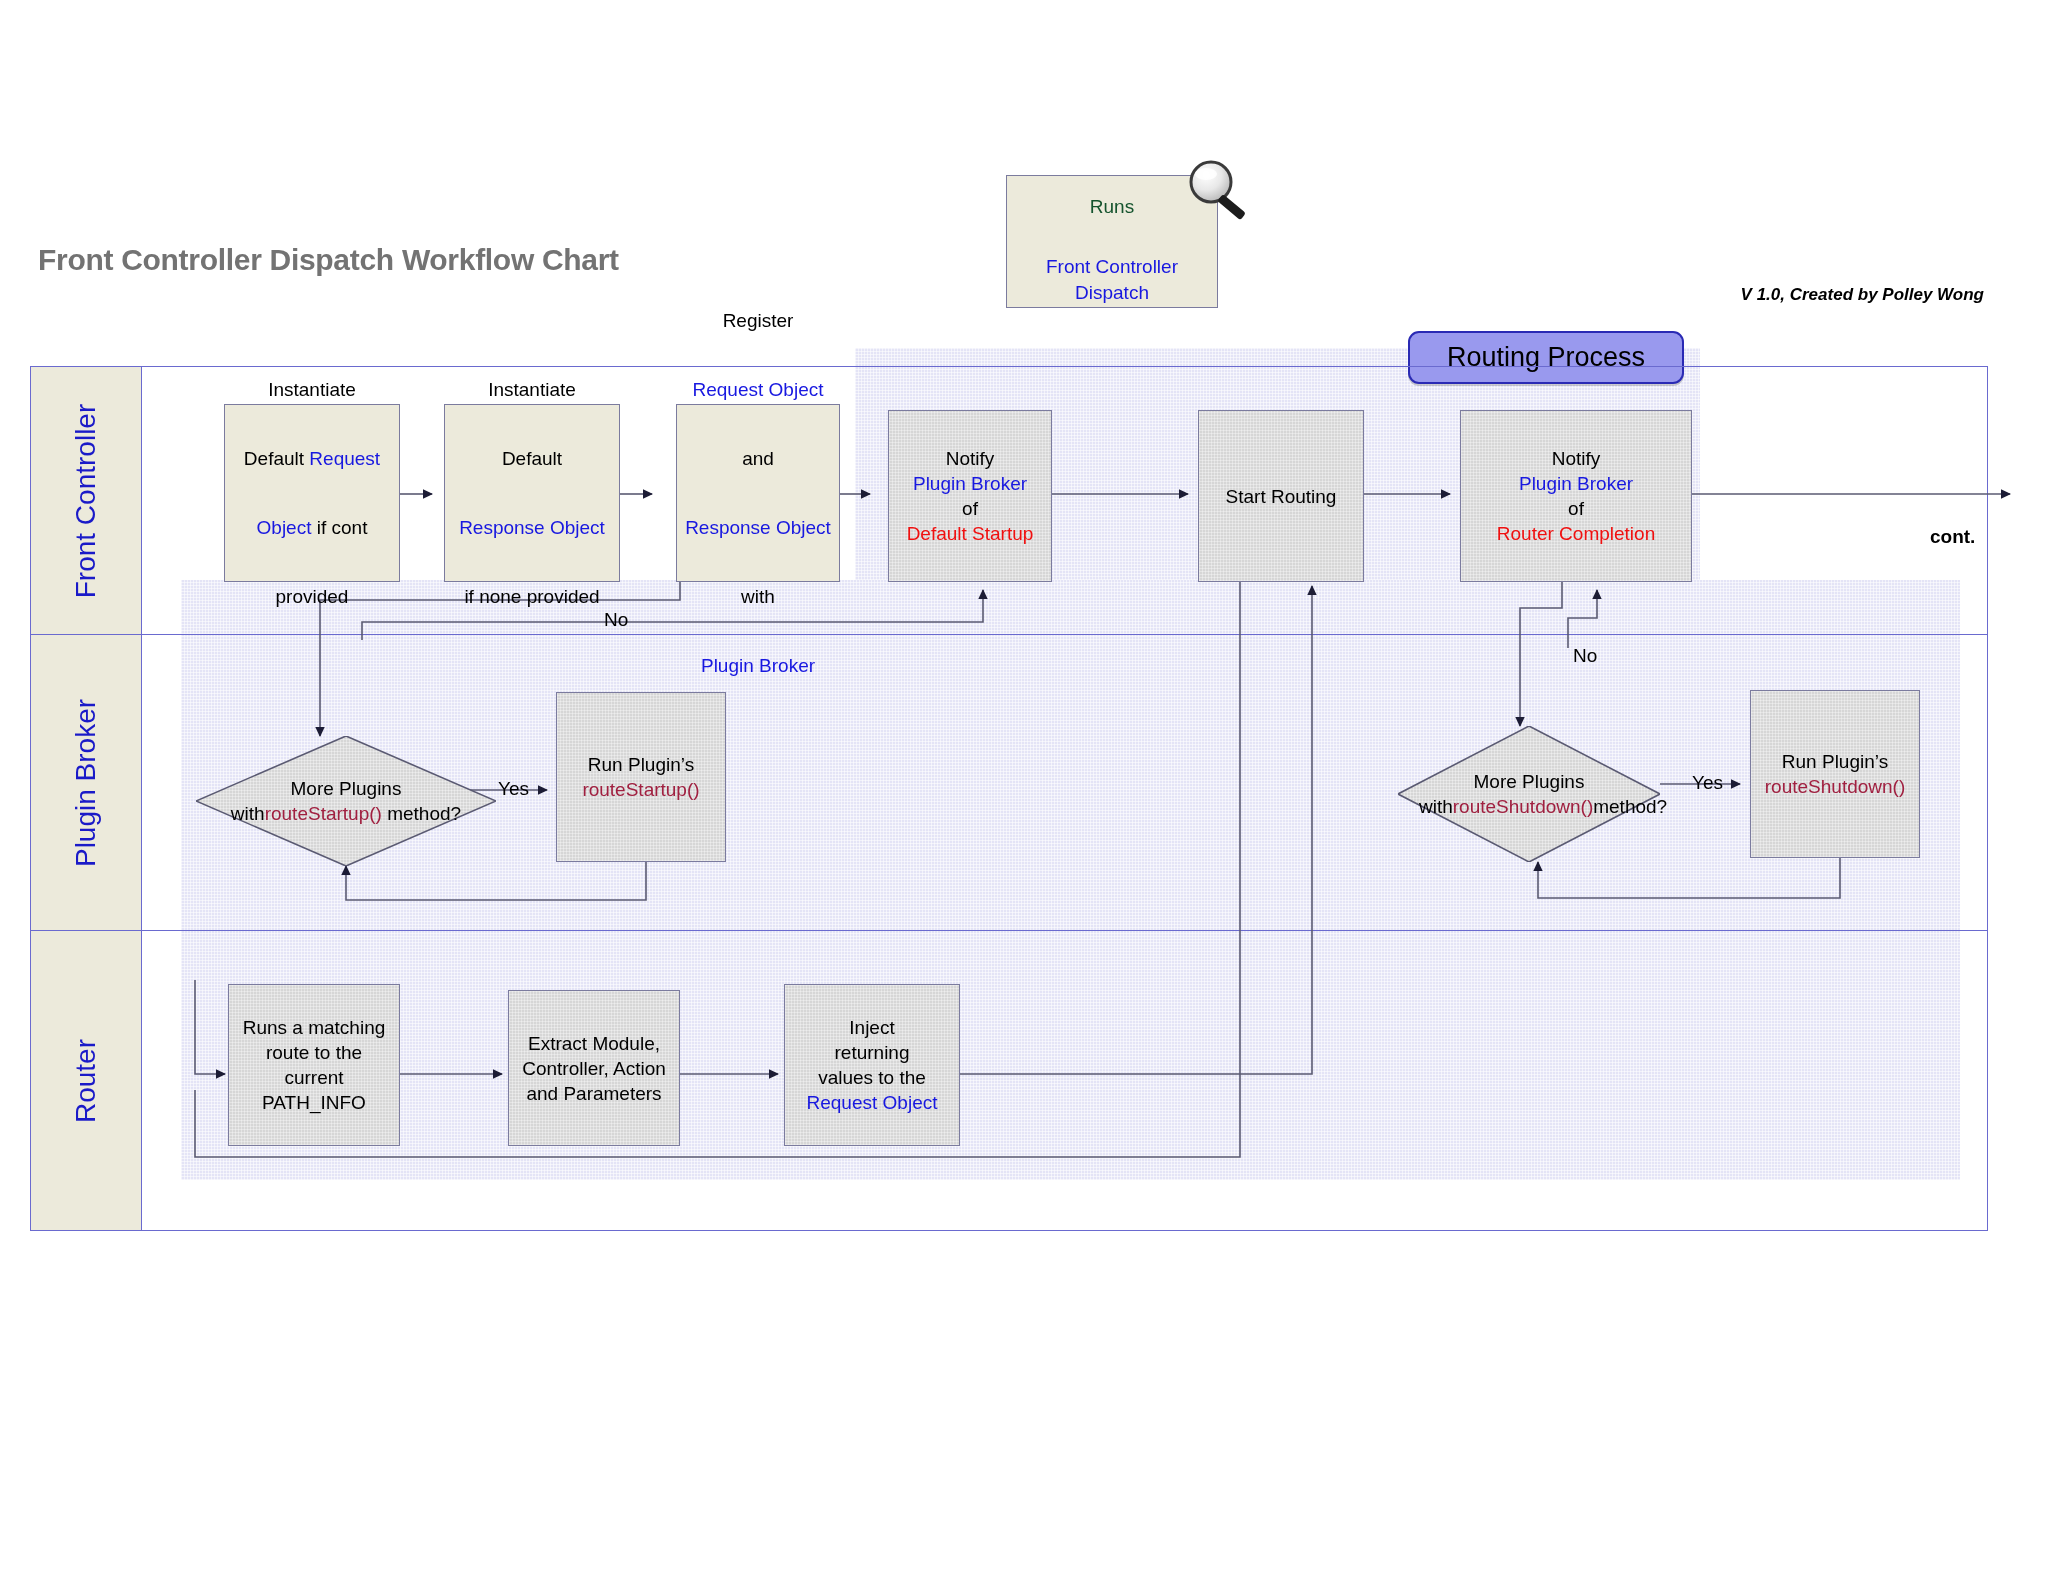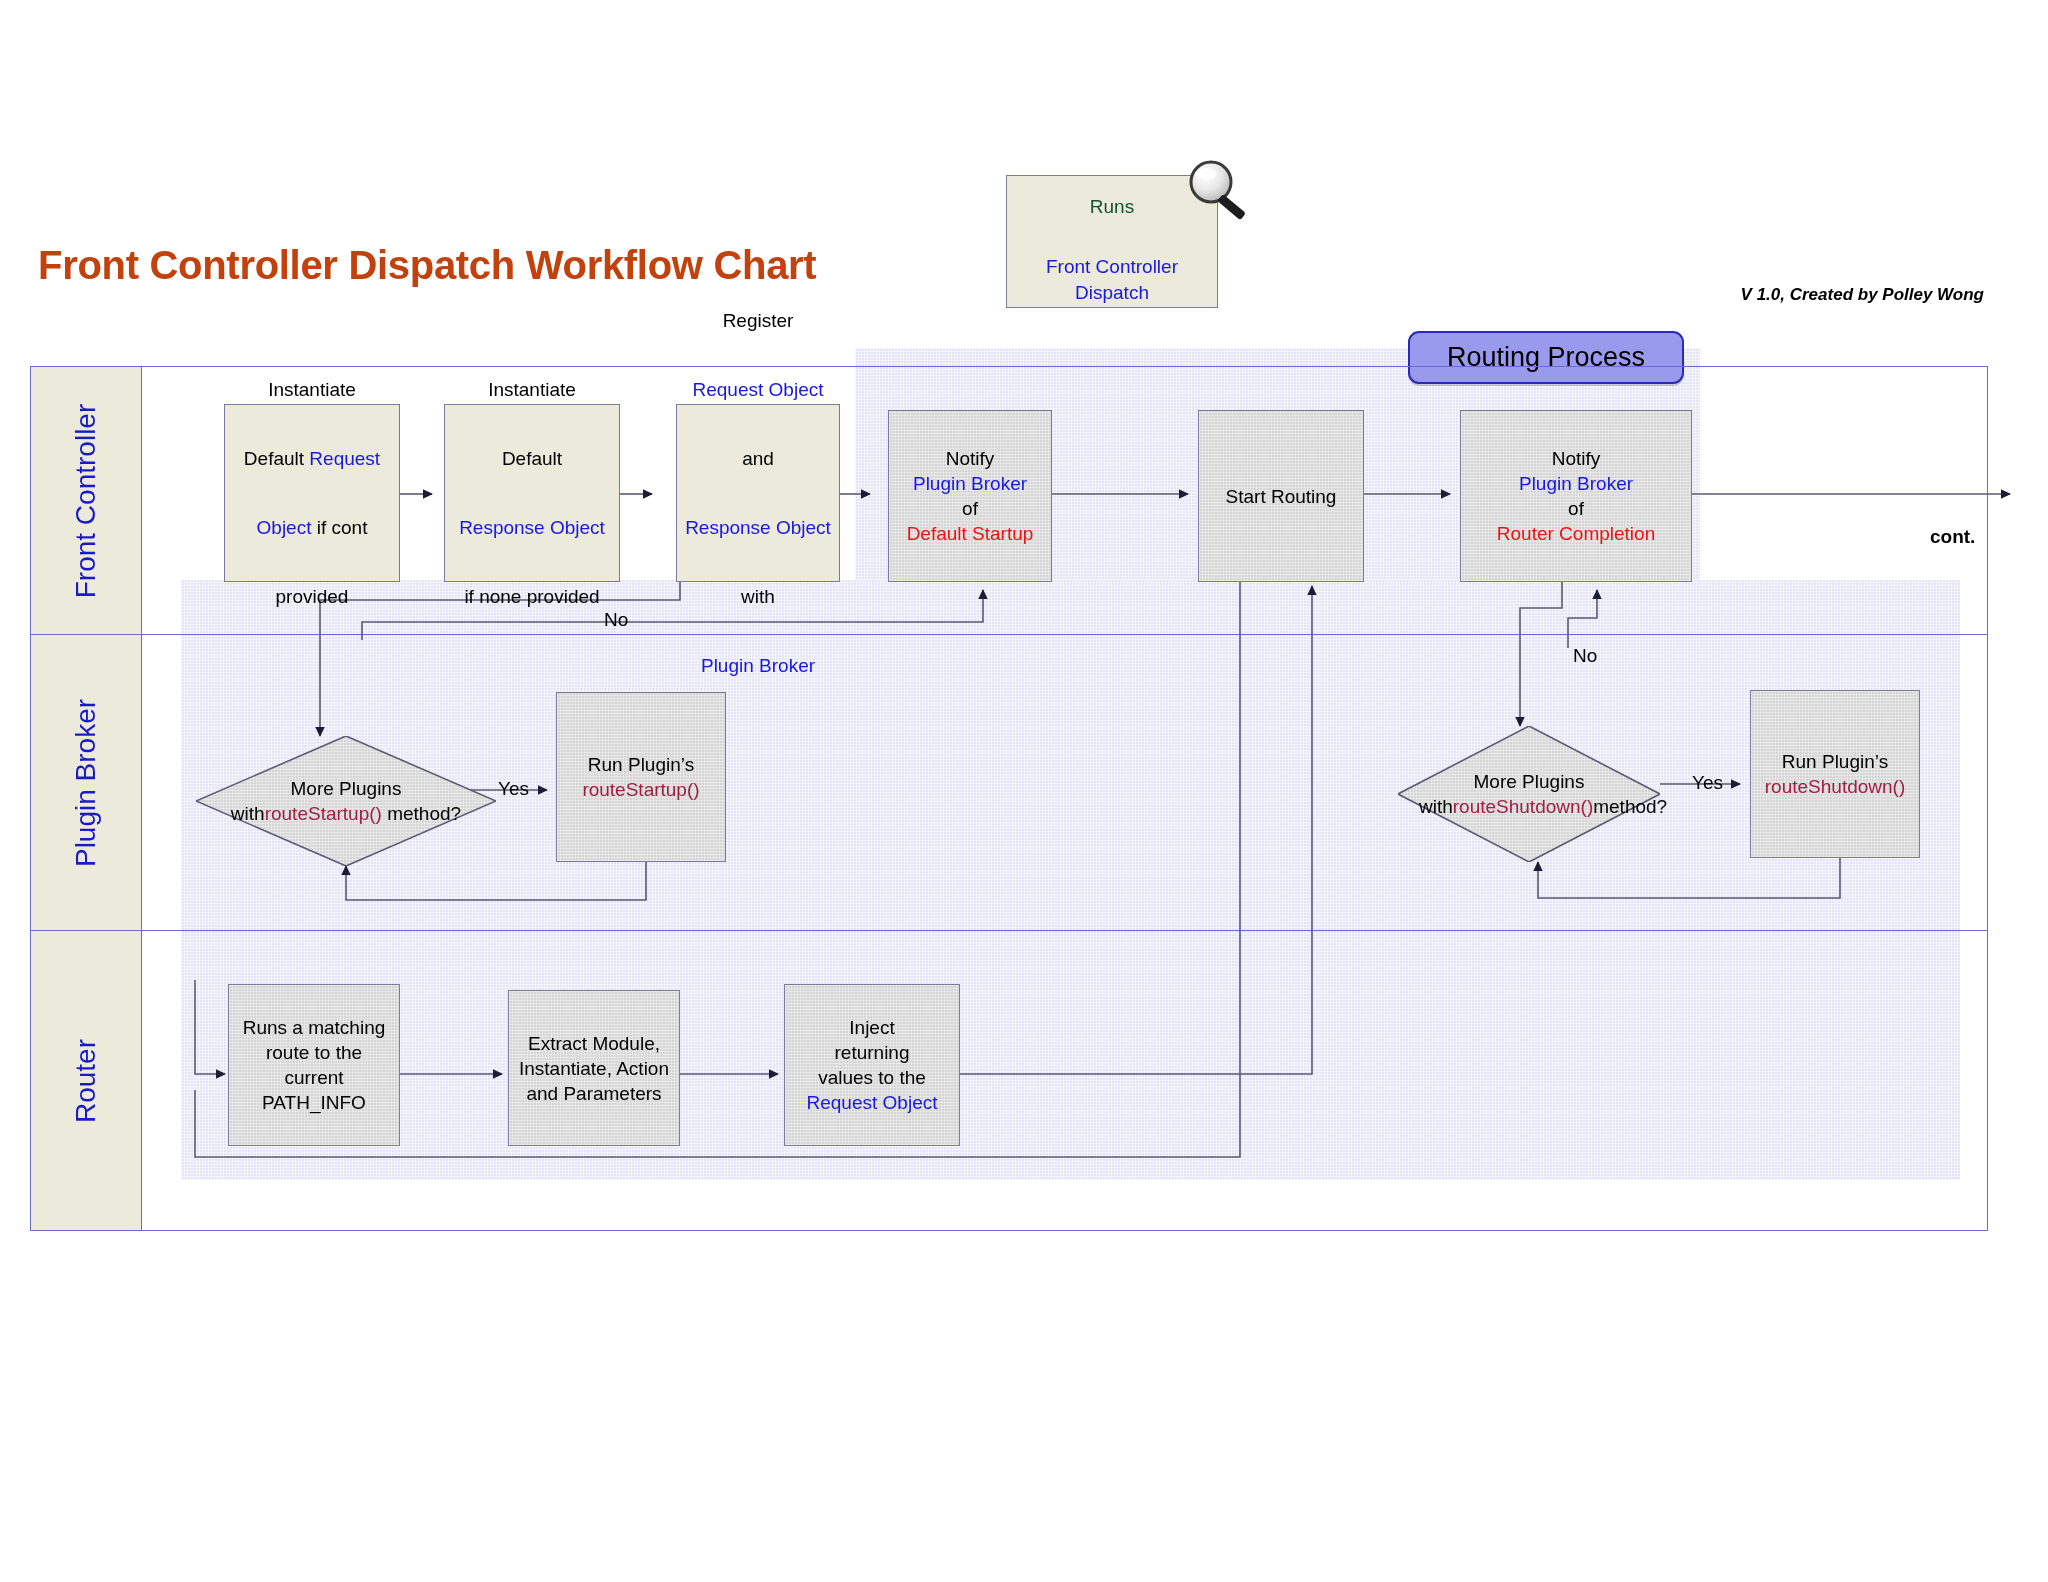--- a/index.html
+++ b/index.html
@@ -6,21 +6,21 @@
   body{width:2048px;height:1582px;position:relative;overflow:hidden;
        font-family:"Liberation Sans","DejaVu Sans",sans-serif;}
 
   
   .abs{position:absolute;}
   .ctr{display:flex;align-items:center;justify-content:center;text-align:center;}
 
   
   #title{
     left:38px;top:243px;width:960px;height:50px;
-    color:#c2410c;font-size:40px;font-weight:bold;letter-spacing:-0.3px;
+    color:#737373;font-size:30px;font-weight:bold;letter-spacing:-0.3px;
     font-family:"Liberation Sans","DejaVu Sans",sans-serif;
   }
   #version{
     left:1664px;top:285px;width:320px;height:24px;
     color:#000000;font-size:17px;font-weight:bold;font-style:italic;
     text-align:right;
   }
 
   
   #runs-note{
@@ -269,21 +269,21 @@
   </div>
 
 <div class="abs node node-grey ctr" style="left:228px;top:984px;width:172px;height:162px">
     <span class="tl"><span>Runs a matching</span></span>
     <span class="tl"><span>route to the</span></span>
     <span class="tl"><span>current</span></span>
     <span class="tl"><span>PATH_INFO</span></span>
   </div>
 <div class="abs node node-grey ctr" style="left:508px;top:990px;width:172px;height:156px">
     <span class="tl"><span>Extract Module,</span></span>
-    <span class="tl"><span>Instantiate, Action</span></span>
+    <span class="tl"><span>Controller, Action</span></span>
     <span class="tl"><span>and Parameters</span></span>
   </div>
 <div class="abs node node-grey ctr" style="left:784px;top:984px;width:176px;height:162px">
     <span class="tl"><span>Inject</span></span>
     <span class="tl"><span>returning</span></span>
     <span class="tl"><span>values to the</span></span>
     <span class="tl"><span class="b">Request Object</span></span>
   </div>
 
 </body></html>

